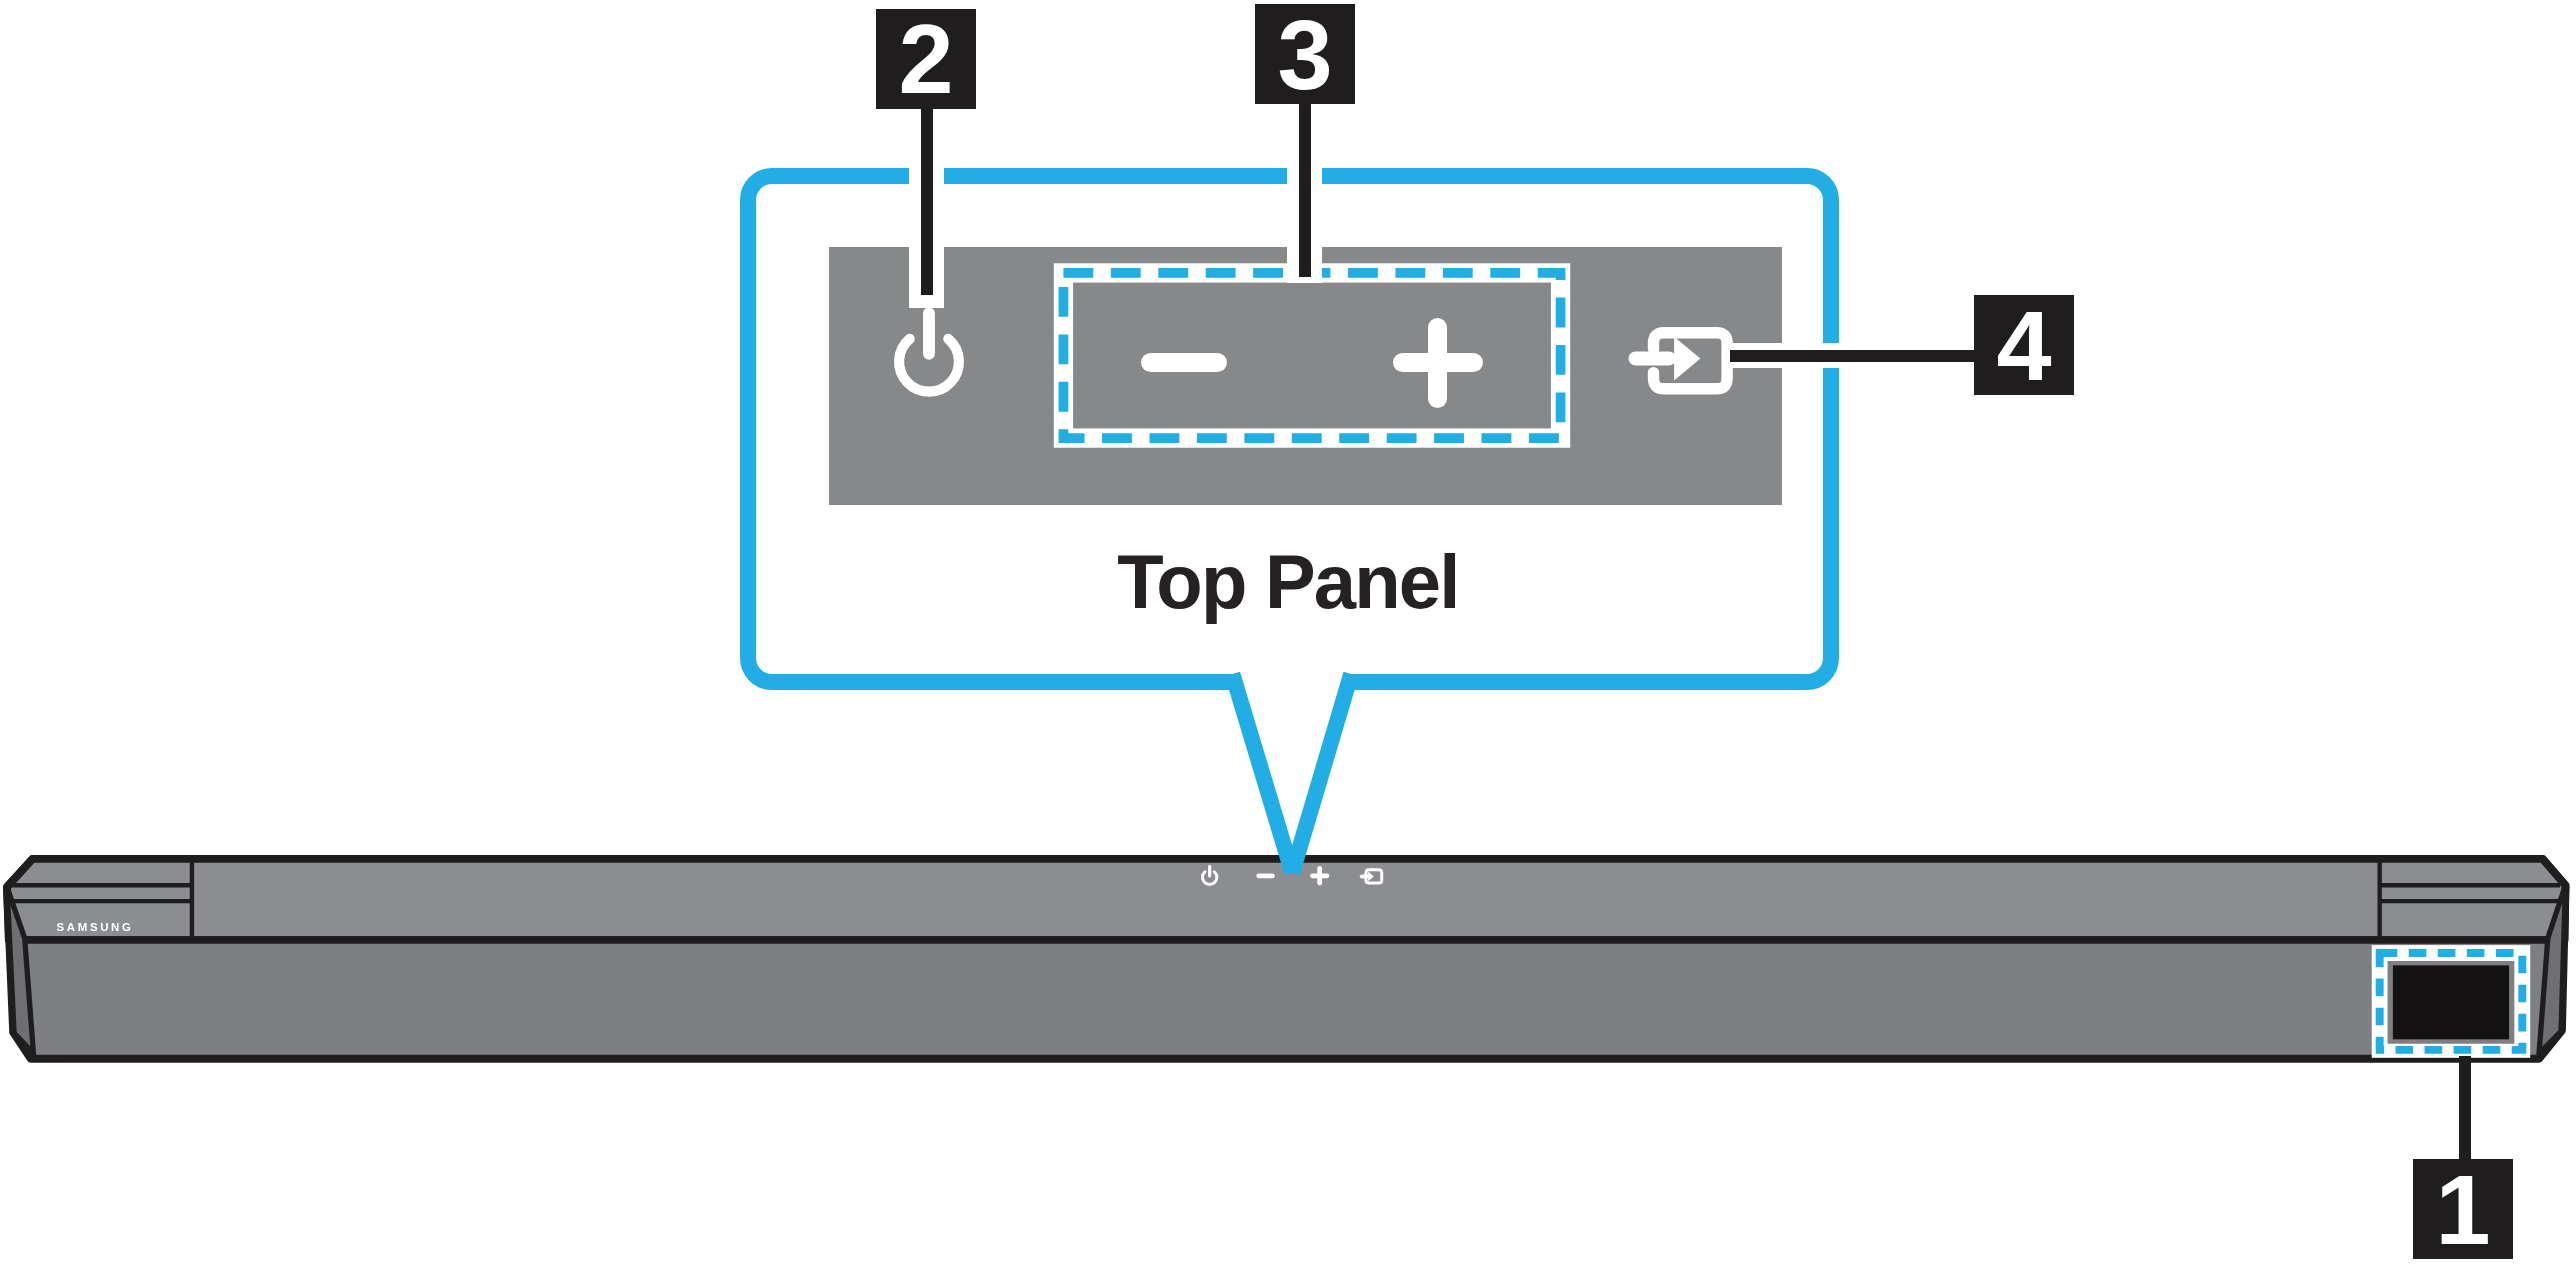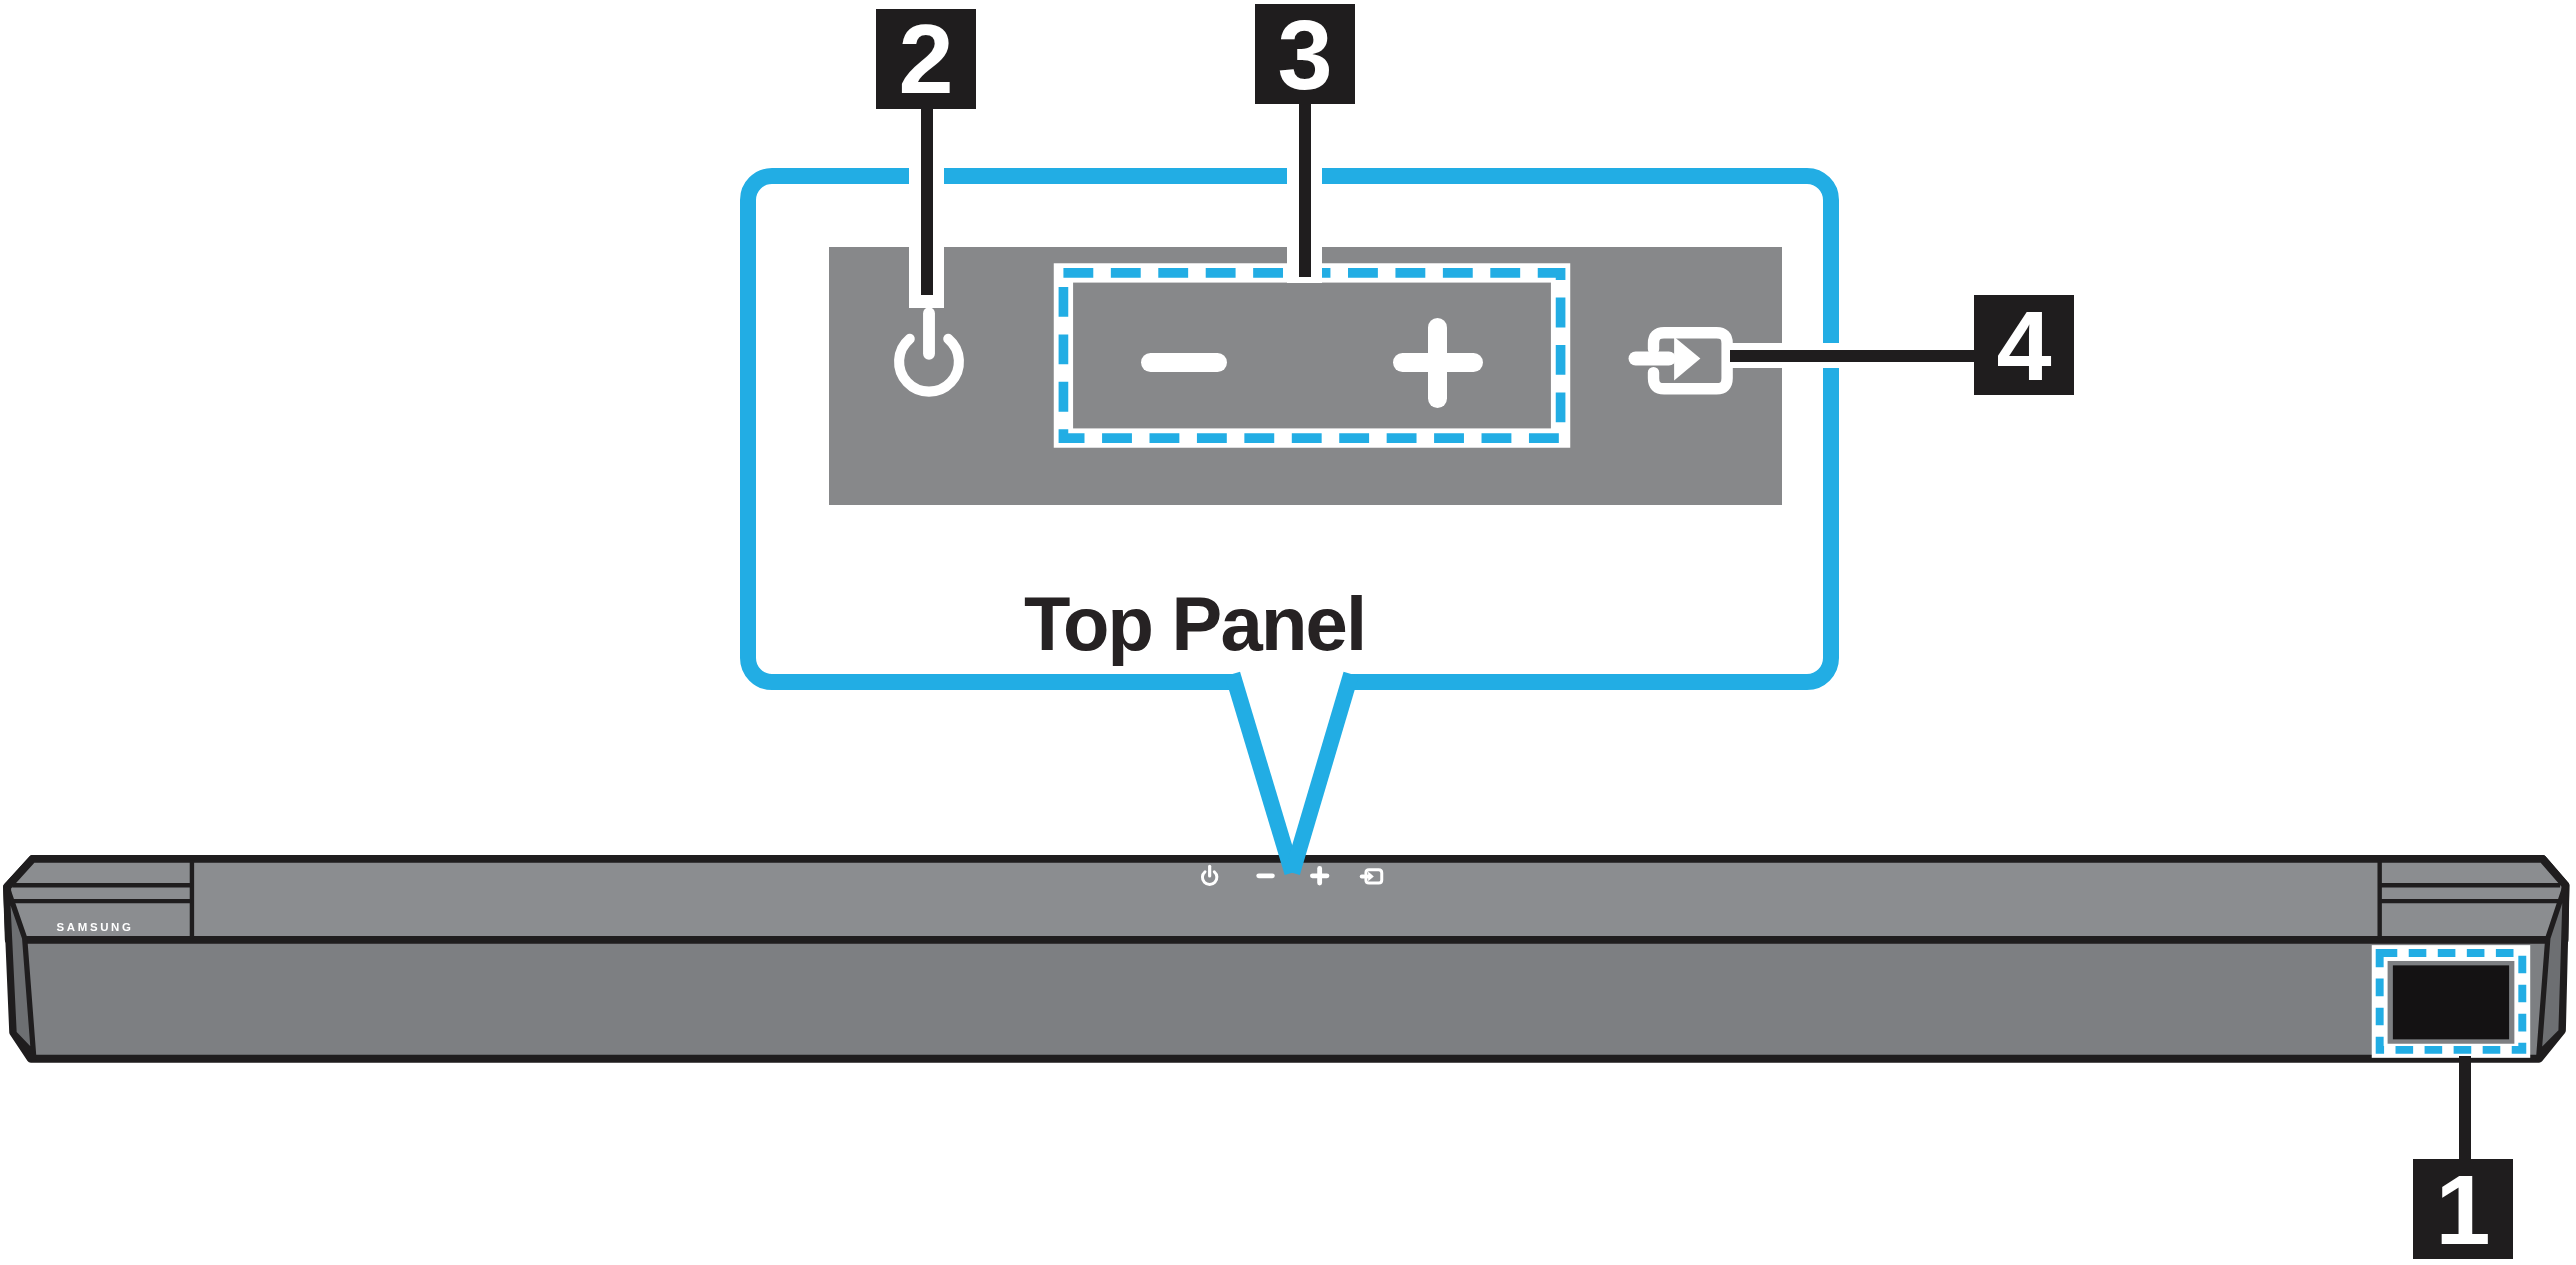--- a/index.html
+++ b/index.html
@@ -18,21 +18,21 @@
 
   
   .badge{width:100px;height:100px;background:#1f1d1e;color:#ffffff;
     display:flex;align-items:center;justify-content:center;
     font-size:99px;font-weight:bold;line-height:1;}
 
   
   .vbar{background:#ffffff;border-radius:10.6px;}
 
   
-  .fig-title{left:1024px;top:580px;width:528px;
+  .fig-title{left:1024px;top:538px;width:528px;text-align:center;
     font-size:76px;font-weight:bold;letter-spacing:-1.8px;color:#262223;}
 </style>
 </head>
 <body>
 
 <div class="stage">
 
   <svg class="abs" style="left:0;top:850px" width="2576" height="229" viewBox="0 0 2926 260">
 
     <path d="M37 10 L2888 10 L2914 40 L2910 205 L2884 237 L35 237 L15 207 L8 42 Z" fill="#7d7f82" stroke="#1f1d1e" stroke-width="9" stroke-linejoin="round"></path>

